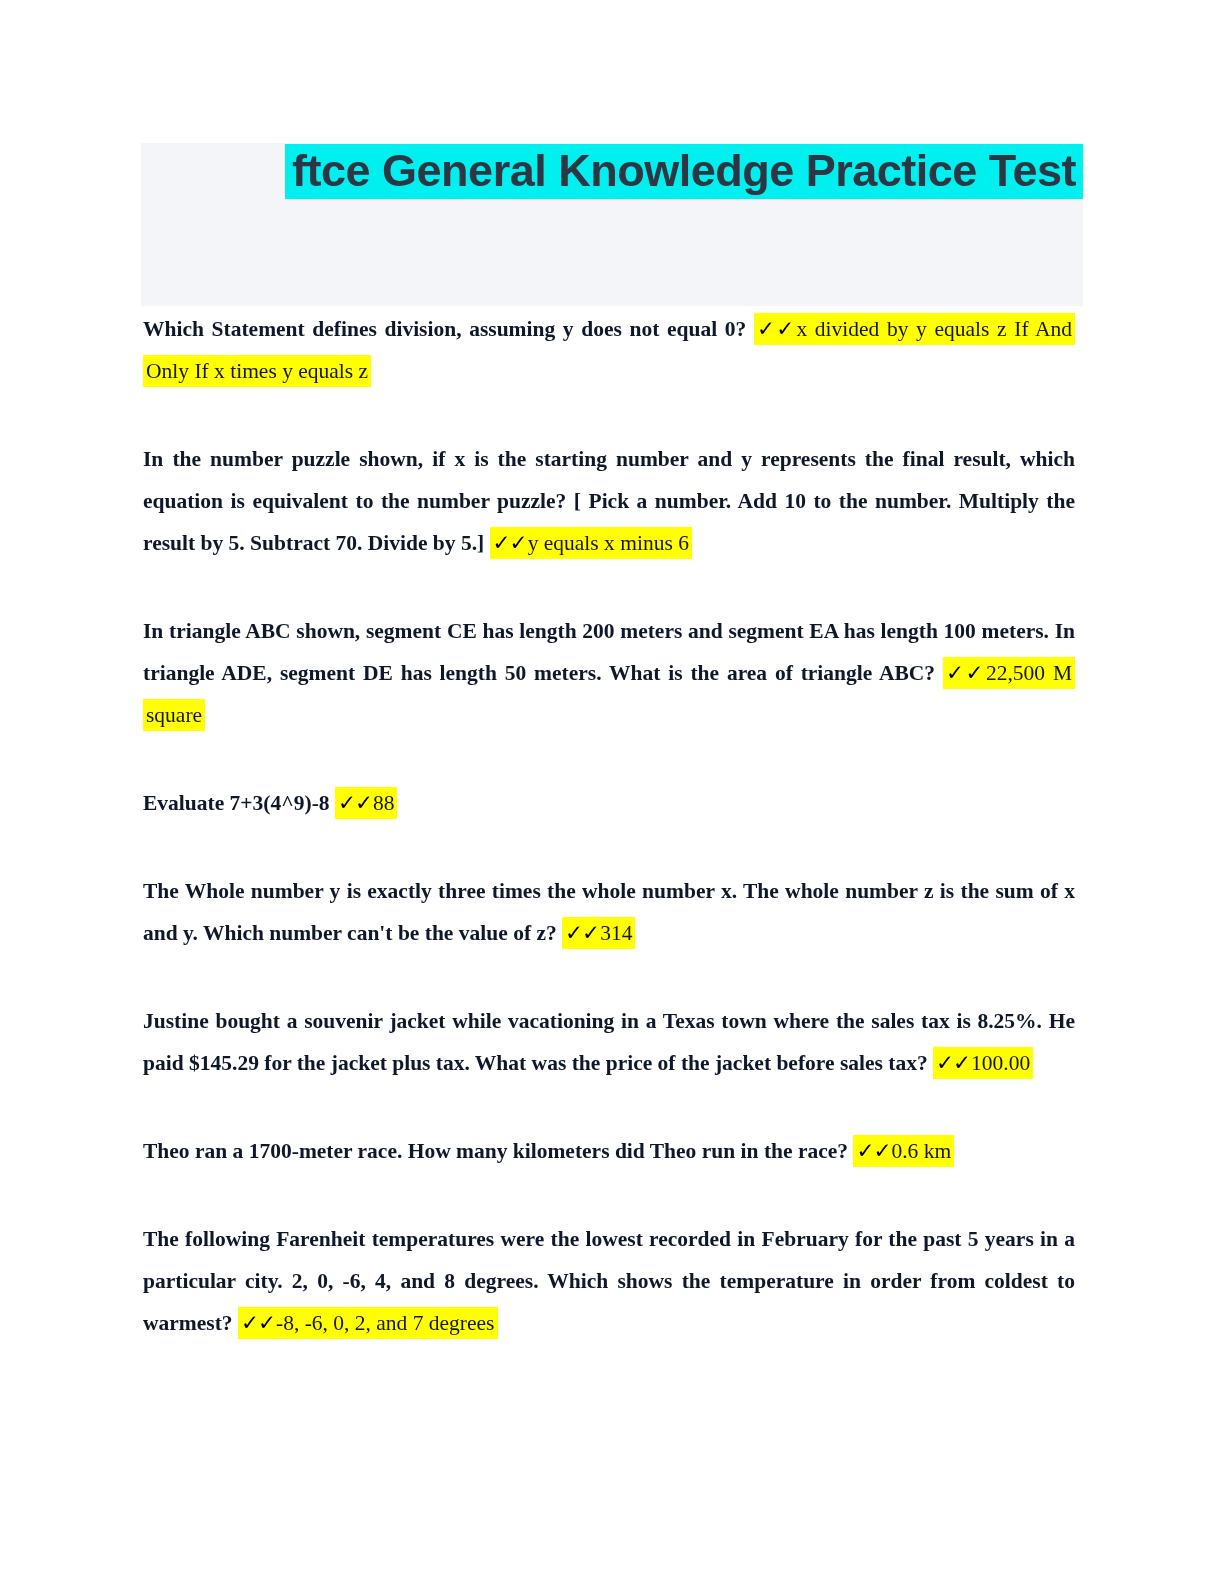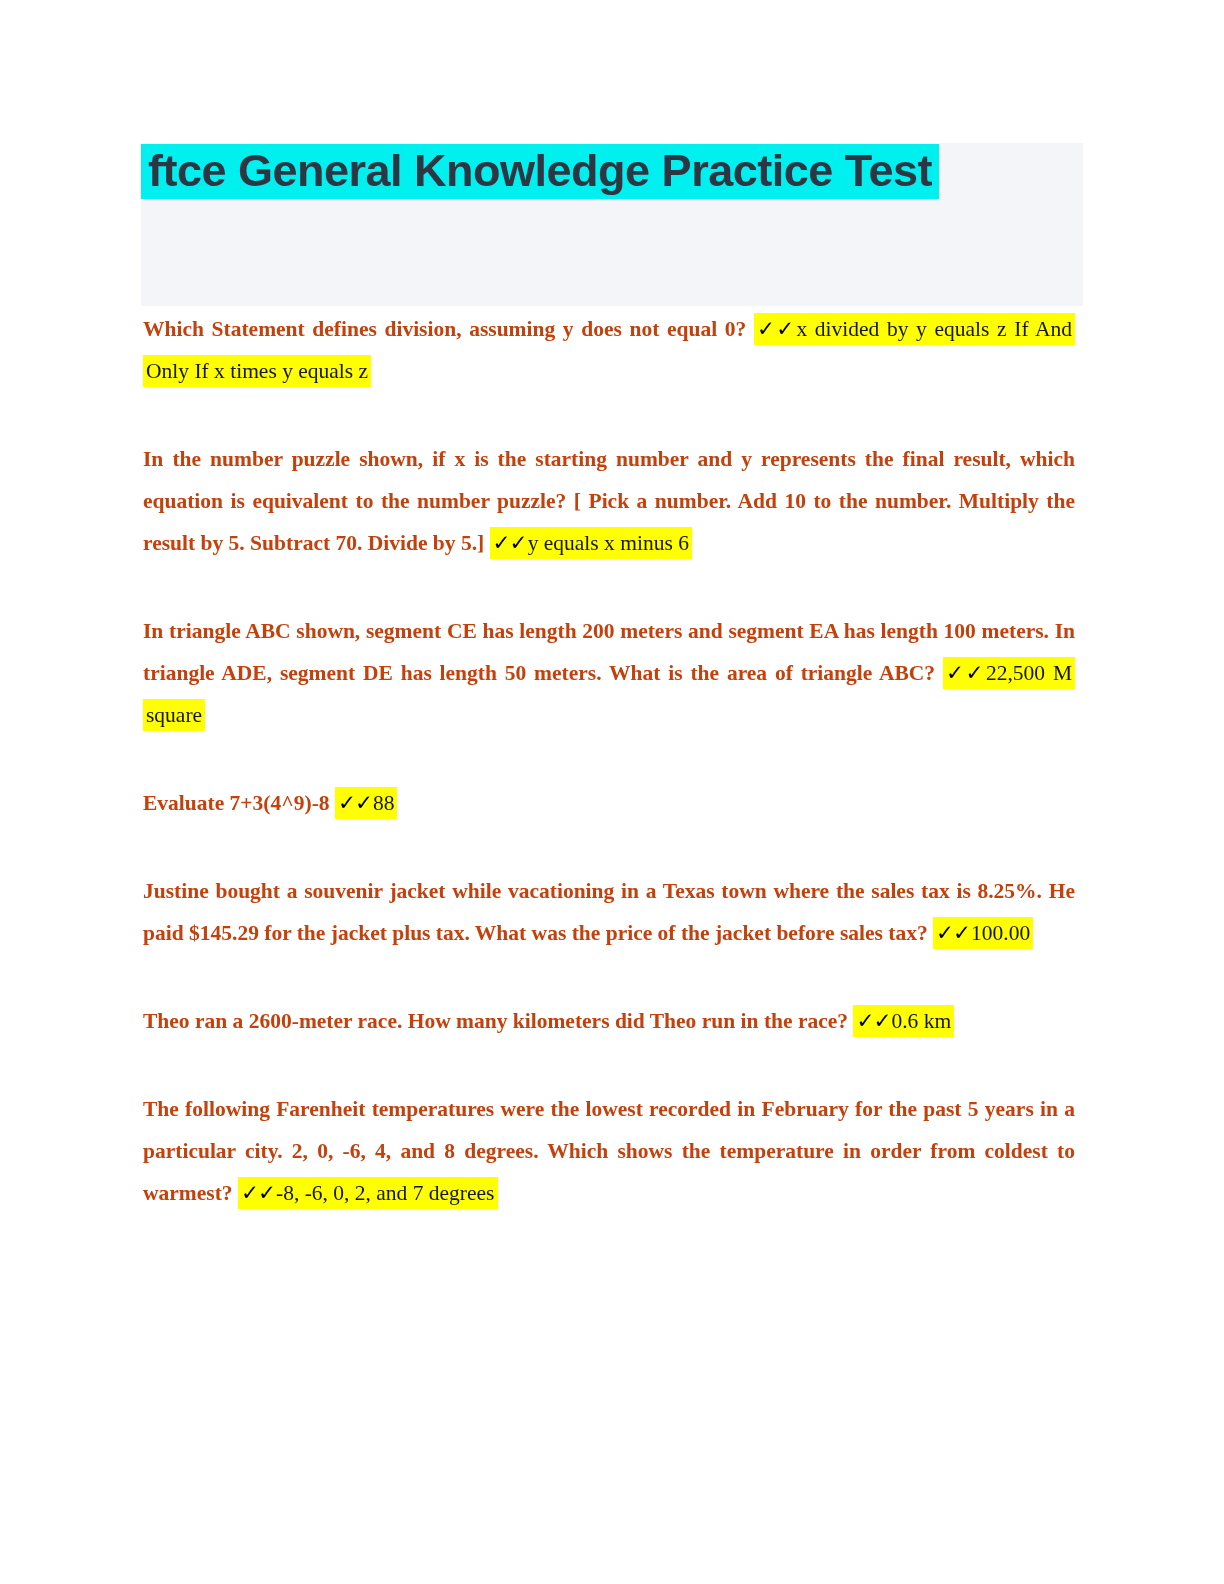--- a/index.html
+++ b/index.html
@@ -22,21 +22,21 @@
   .title-block {
     margin: 143px 141px 0 141px;
     width: 942px;
     height: 163px;
     background: #f4f5f9;
     box-sizing: border-box;
   }
   .doc-title {
     margin: 0;
     padding: 0;
-    text-align: left;
+    text-align: right;
     font-family: "Liberation Sans", sans-serif;
     font-weight: bold;
     font-size: 45px;
     line-height: 56px;
     letter-spacing: -0.5px;
     color: #2d3643;
   }
   .hl-cyan {
     background: #00f0f0;
     padding: 1px 7px 3px 7px;
@@ -50,21 +50,21 @@
   }
   .qa {
     margin: 0 0 46px 0;
     font-size: 21.5px;
     line-height: 42px;
     text-align: justify;
     color: #000000;
     font-weight: bold;
   }
   .q {
-    color: #c2410c;
+    color: #0f172a;
   }
   .a {
     background: #ffff00;
     font-weight: normal;
     color: #161616;
     padding: 4px 3px;
     -webkit-box-decoration-break: clone;
     box-decoration-break: clone;
   }
   .check {
@@ -82,18 +82,19 @@
 
   <header class="title-block">
     <h1 class="doc-title"><span class="hl-cyan">ftce General Knowledge Practice Test</span><br></h1>
   </header>
 
   <main class="qa-list" id="qa-list">
       <p class="qa"><span class="q">Which Statement defines division, assuming y does not equal 0?</span> <span class="a"><span class="check">✓✓</span><span>x divided by y equals z If And Only If x times y equals z</span></span></p>
       <p class="qa"><span class="q">In the number puzzle shown, if x is the starting number and y represents the final result, which equation is equivalent to the number puzzle? [ Pick a number. Add 10 to the number. Multiply the result by 5. Subtract 70. Divide by 5.]</span> <span class="a"><span class="check">✓✓</span><span>y equals x minus 6</span></span></p>
       <p class="qa"><span class="q">In triangle ABC shown, segment CE has length 200 meters and segment EA has length 100 meters. In triangle ADE, segment DE has length 50 meters. What is the area of triangle ABC?</span> <span class="a"><span class="check">✓✓</span><span>22,500 M square</span></span></p>
       <p class="qa"><span class="q">Evaluate 7+3(4^9)-8</span> <span class="a"><span class="check">✓✓</span><span>88</span></span></p>
+      <p class="qa"><span class="q">The Whole number y is exactly three times the whole number x. The whole number z is the sum of x and y. Which number can't be the value of z?</span> <span class="a"><span class="check">✓✓</span><span>314</span></span></p>
       <p class="qa"><span class="q">Justine bought a souvenir jacket while vacationing in a Texas town where the sales tax is 8.25%. He paid $145.29 for the jacket plus tax. What was the price of the jacket before sales tax?</span> <span class="a"><span class="check">✓✓</span><span>100.00</span></span></p>
-      <p class="qa"><span class="q">Theo ran a 2600-meter race. How many kilometers did Theo run in the race?</span> <span class="a"><span class="check">✓✓</span><span>0.6 km</span></span></p>
+      <p class="qa"><span class="q">Theo ran a 1700-meter race. How many kilometers did Theo run in the race?</span> <span class="a"><span class="check">✓✓</span><span>0.6 km</span></span></p>
       <p class="qa"><span class="q">The following Farenheit temperatures were the lowest recorded in February for the past 5 years in a particular city. 2, 0, -6, 4, and 8 degrees. Which shows the temperature in order from coldest to warmest?</span> <span class="a"><span class="check">✓✓</span><span>-8, -6, 0, 2, and 7 degrees</span></span></p>
     </main>
 
 </div>
 
 </body></html>

